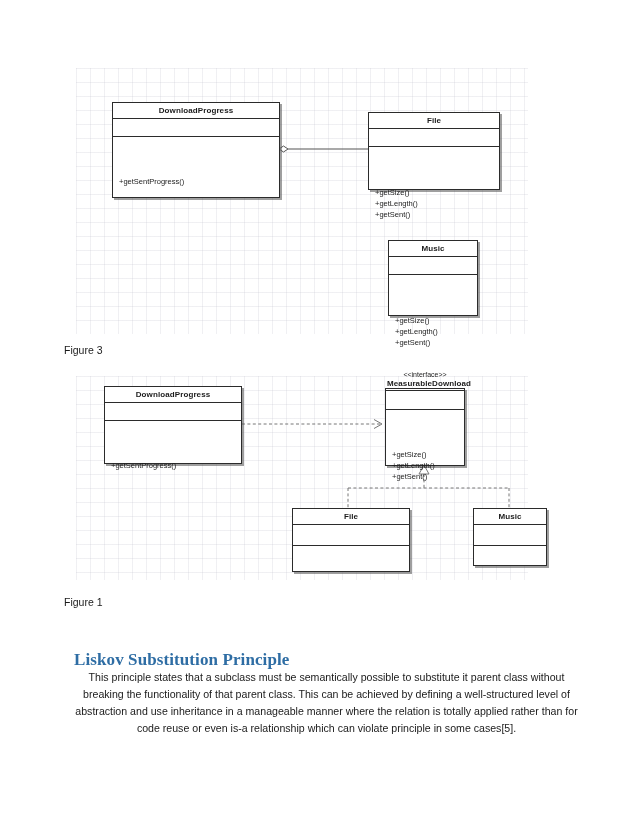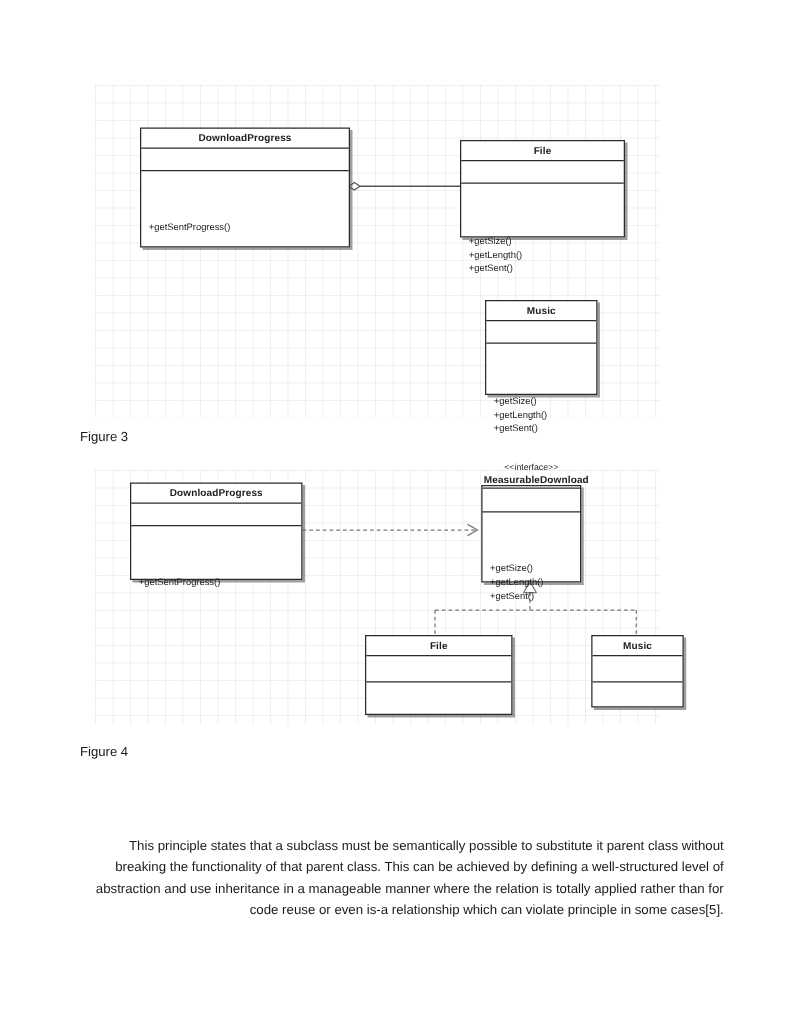--- a/index.html
+++ b/index.html
@@ -83,21 +83,21 @@
   
   #section-heading{
     position:absolute;left:74px;top:636px;
     font-family:"Liberation Serif", serif;
     font-size:17px;font-weight:700;color:#2e6da4;
     letter-spacing:.1px;
   }
   #body-paragraph{
     position:absolute;left:74px;top:658px;width:505px;
     font-size:10.6px;line-height:1.62;color:#1a1a1a;
-    text-align:right;
+    text-align:center;
   }
 </style>
 </head>
 <body>
 
 <div class="page">
 
   <div class="canvas" id="fig3-canvas">
 
     <svg viewBox="0 0 452 266" preserveAspectRatio="none">
@@ -178,17 +178,18 @@
       <div class="ops"></div>
     </div>
 
     <div class="uml" id="fig4-music">
       <div class="name">Music</div>
       <div class="attrs"></div>
       <div class="ops"></div>
     </div>
   </div>
 
-  <div class="caption" id="caption-fig4">Figure 4</div>
+  <div class="caption" id="caption-fig4">Figure 1</div>
 
+  <h2 id="section-heading">Liskov Substitution Principle</h2>
   <p id="body-paragraph">This principle states that a subclass must be semantically possible to substitute it parent class without breaking the functionality of that parent class. This can be achieved by defining a well-structured level of abstraction and use inheritance in a manageable manner where the relation is totally applied rather than for code reuse or even is-a relationship which can violate principle in some cases[5].</p>
 
 </div>
 
 </body></html>

